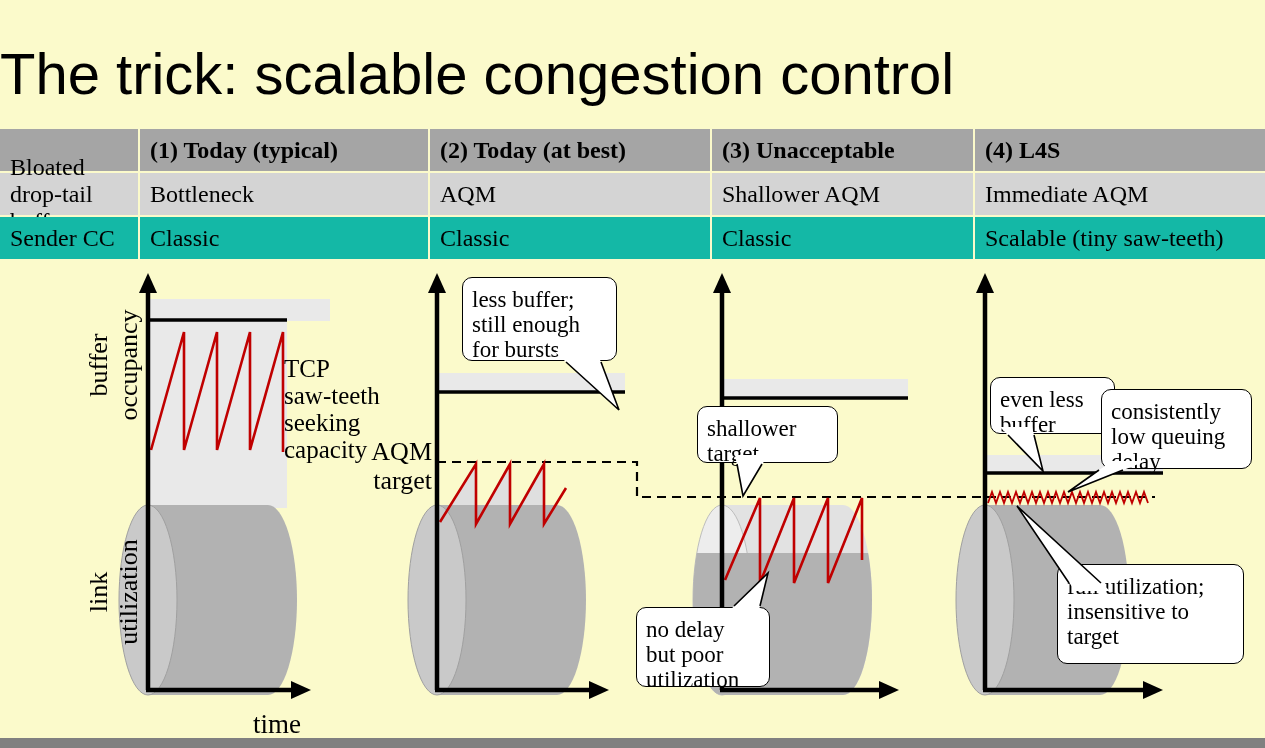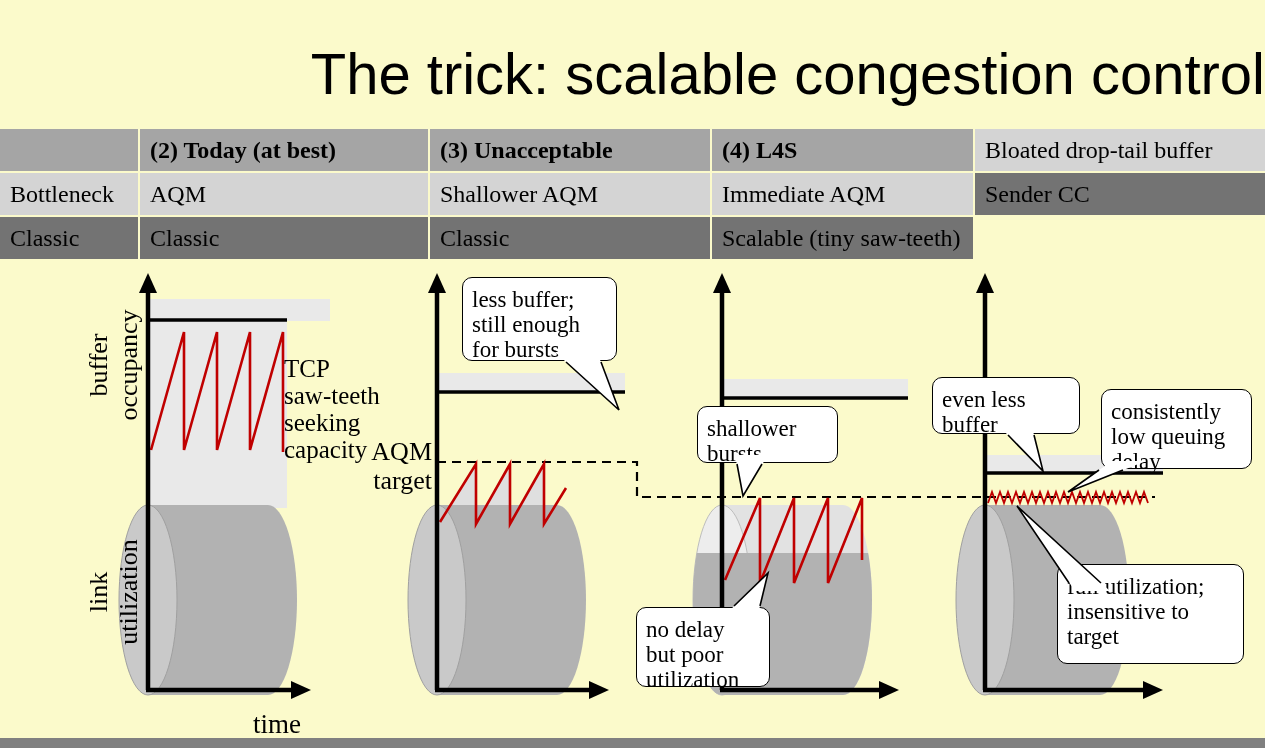--- a/index.html
+++ b/index.html
@@ -1,27 +1,27 @@
 <!DOCTYPE html>
 <html><head>
 <meta charset="utf-8">
 <style>
   html,body{margin:0;padding:0;}
   .slide{position:relative;width:1265px;height:748px;background:#FBFACB;overflow:hidden;
          font-family:"Liberation Serif",serif;color:#000;}
-  .title{position:absolute;top:42px;left:0;width:100%;text-align:right;z-index:2;
+  .title{position:absolute;top:42px;left:0;width:100%;text-align:left;z-index:2;
          font-family:"Liberation Sans",sans-serif;font-size:58px;line-height:64px;}
   
   .ctable{position:absolute;top:129px;left:0;display:grid;z-index:2;
           grid-template-columns:138px 288px 280px 261px 290px;
           grid-template-rows:42px 42px 42px;gap:2px;}
   .cell{display:flex;align-items:center;padding-left:10px;font-size:24px;box-sizing:border-box;}
   .hdr{background:#A5A5A5;font-weight:bold;}
   .r1{background:#D4D4D4;}
-  .r2{background:#737373;}
+  .r2{background:#14b8a6;}
   
   .art{position:absolute;left:0;top:0;z-index:1;}
   .tails{position:absolute;left:0;top:0;z-index:5;pointer-events:none;}
   
   .vlabel{position:absolute;width:200px;height:64px;transform:rotate(-90deg);z-index:2;
           text-align:center;font-size:26px;line-height:30px;white-space:pre-line;}
   .hlabel{position:absolute;z-index:2;font-size:26px;line-height:29px;white-space:pre-line;}
   .annot{position:absolute;z-index:2;font-size:25px;line-height:27px;white-space:pre-line;}
   
   .callout{position:absolute;z-index:4;background:#fff;border:1.6px solid #000;border-radius:10px;
@@ -30,20 +30,21 @@
 </style>
 </head>
 <body>
 
 <div class="slide">
 
   <div class="title">The trick: scalable congestion control</div>
 
   <div class="ctable">
     <div class="cell hdr"></div>
+    <div class="cell hdr">(1) Today (typical)</div>
     <div class="cell hdr">(2) Today (at best)</div>
     <div class="cell hdr">(3) Unacceptable</div>
     <div class="cell hdr">(4) L4S</div>
 
     <div class="cell r1">Bloated drop-tail buffer</div>
     <div class="cell r1">Bottleneck</div>
     <div class="cell r1">AQM</div>
     <div class="cell r1">Shallower AQM</div>
     <div class="cell r1">Immediate AQM</div>
 
@@ -134,25 +135,25 @@
 target</div>
   <div class="annot" style="left:284px;top:331px;width:170px;margin-top:24px;">TCP
 saw-teeth
 seeking
 capacity</div>
 
   <div class="callout" style="left:462px;top:277px;width:155px;height:84px;">less buffer;
 still enough
 for bursts</div>
   <div class="callout" style="left:697px;top:406px;width:141px;height:57px;">shallower
-bursts</div>
+target</div>
   <div class="callout" style="left:636px;top:607px;width:134px;height:80px;">no delay
 but poor
 utilization</div>
-  <div class="callout" style="left:932px;top:377px;width:148px;height:57px;">even less
+  <div class="callout" style="left:990px;top:377px;width:125px;height:57px;">even less
 buffer</div>
   <div class="callout" style="left:1101px;top:389px;width:151px;height:80px;">consistently
 low queuing
 delay</div>
   <div class="callout" style="left:1057px;top:564px;width:187px;height:100px;">full utilization;
 insensitive to
 target</div>
 
   <svg class="tails" width="1265" height="748" viewBox="0 0 1265 748">
     <g>

